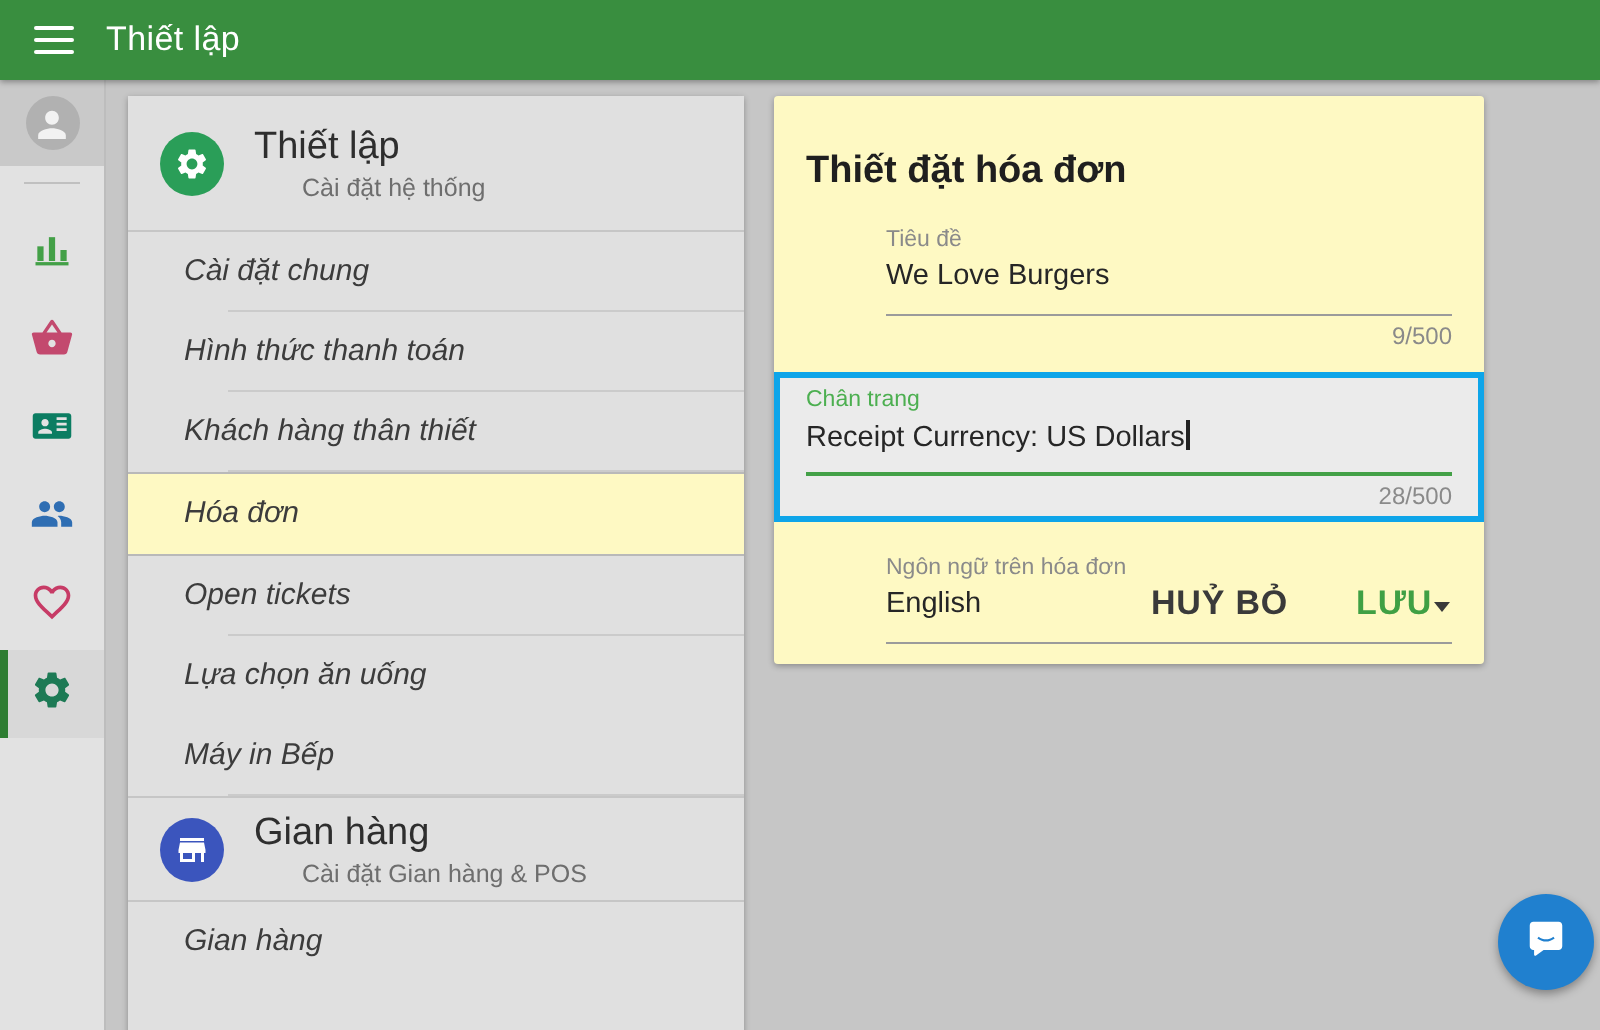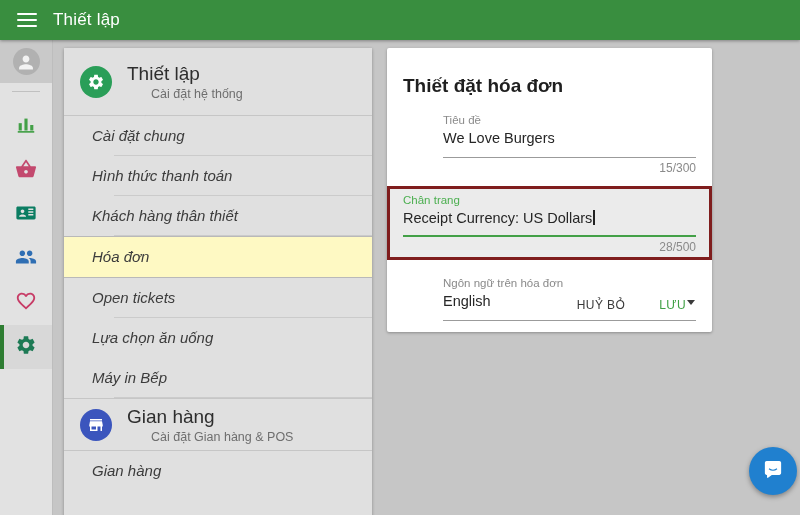--- a/index.html
+++ b/index.html
@@ -37,39 +37,39 @@
   .menu-header-icon.blue{background:#3b55bd;}
   .menu-header-text{margin-left:15px;}
   .menu-title{font-size:19px;color:#2e2e2e;}
   .menu-subtitle{font-size:12.5px;color:#6e6e6e;margin-top:2px;margin-left:24px;}
   .menu-item{height:40px;line-height:40px;padding-left:28px;font-size:15px;color:#3c3c3c;
              position:relative;cursor:pointer;font-style:italic;}
   .menu-item.div::after{content:"";position:absolute;left:50px;right:0;bottom:0;height:1px;background:#cbcbcb;}
   .menu-item.selected{background:#fef9c3;border-top:1px solid #b9b9b9;border-bottom:1px solid #b9b9b9;}
 
   
-  .main-card{position:absolute;left:387px;top:48px;width:325px;height:284px;background:#ffffff;
+  .main-card{position:absolute;left:387px;top:48px;width:355px;height:284px;background:#fef9c3;
              border-radius:2px;box-shadow:0 1px 3px rgba(0,0,0,.3);}
   .card-title{padding:27px 16px 0;font-size:19px;font-weight:bold;color:#1f1f1f;}
   .field{padding:17px 16px 0;margin-left:40px;}
   .f-label{font-size:11.5px;color:#8a8a8a;}
   .f-label.green{color:#4caf50;}
   .f-value{font-size:14.5px;color:#262626;margin-top:4px;white-space:nowrap;}
   .underline{height:1px;background:#9b9b9b;margin-top:11px;}
   .underline.green{height:2px;background:#43a047;margin-top:9px;}
   .counter{font-size:12px;color:#8a8a8a;text-align:right;margin-top:3px;}
-  .highlight-box{margin-top:11px;border:3px solid #7f1d1d;background:#ebebeb;
+  .highlight-box{margin-top:11px;border:3px solid #0ea5e9;background:#ebebeb;
                  padding:5px 13px 3px;box-sizing:border-box;}
   .caret{display:inline-block;width:1.5px;height:15px;background:#222;vertical-align:-2px;margin-left:1px;}
   .select-field{position:relative;}
   .select-arrow{position:absolute;right:17px;bottom:16px;width:0;height:0;
                 border-left:4.5px solid transparent;border-right:4.5px solid transparent;
                 border-top:5px solid #3a3a3a;}
   .actions{position:absolute;right:24px;bottom:16px;display:flex;gap:30px;}
-  .actions button{border:none;background:none;font-family:inherit;font-size:12px;font-weight:normal;
+  .actions button{border:none;background:none;font-family:inherit;font-size:17px;font-weight:bold;
                   letter-spacing:.4px;cursor:pointer;padding:4px 2px;}
   .btn-cancel{color:#3a3a3a;}
   .btn-save{color:#3fa044;}
 
   
   .chat-fab{position:absolute;left:749px;top:447px;width:48px;height:48px;border-radius:50%;
             background:#2080cf;display:flex;align-items:center;justify-content:center;
             box-shadow:0 2px 5px rgba(0,0,0,.35);cursor:pointer;}
 </style>
 </head>
@@ -178,21 +178,21 @@
     <div class="menu-item">Gian hàng</div>
   </aside>
 
   <main class="main-card">
     <div class="card-title">Thiết đặt hóa đơn</div>
 
     <div class="field">
       <div class="f-label">Tiêu đề</div>
       <div class="f-value">We Love Burgers</div>
       <div class="underline"></div>
-      <div class="counter">15/300</div>
+      <div class="counter">9/500</div>
     </div>
 
     <div class="highlight-box">
       <div class="f-label green">Chân trang</div>
       <div class="f-value"><span>Receipt Currency: US Dollars</span><span class="caret"></span></div>
       <div class="underline green"></div>
       <div class="counter">28/500</div>
     </div>
 
     <div class="field select-field">

